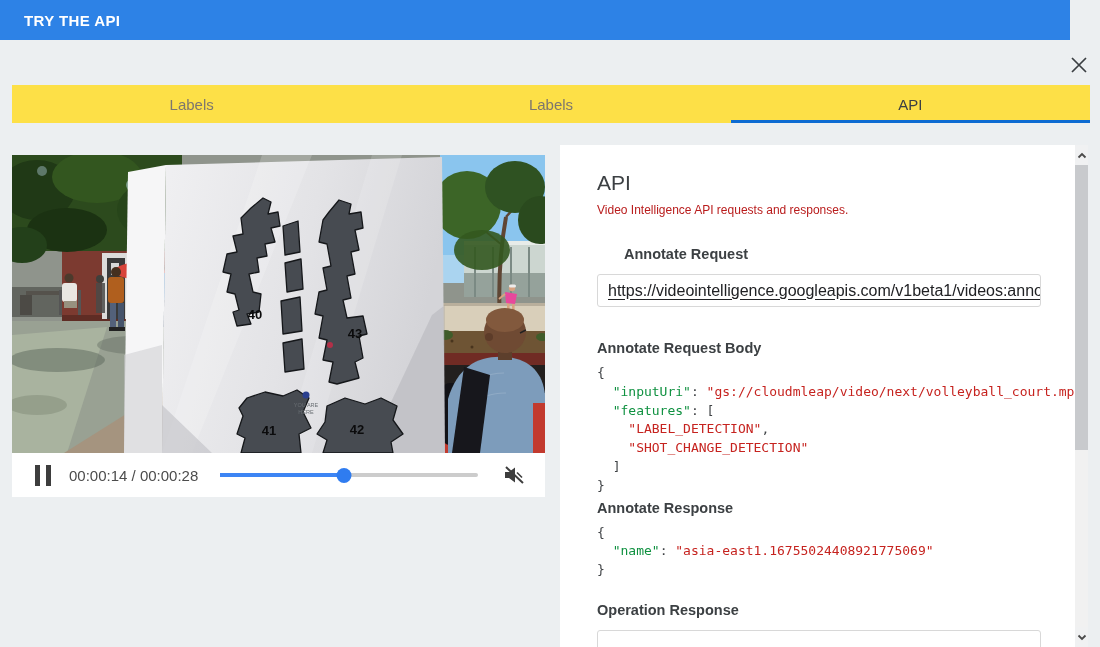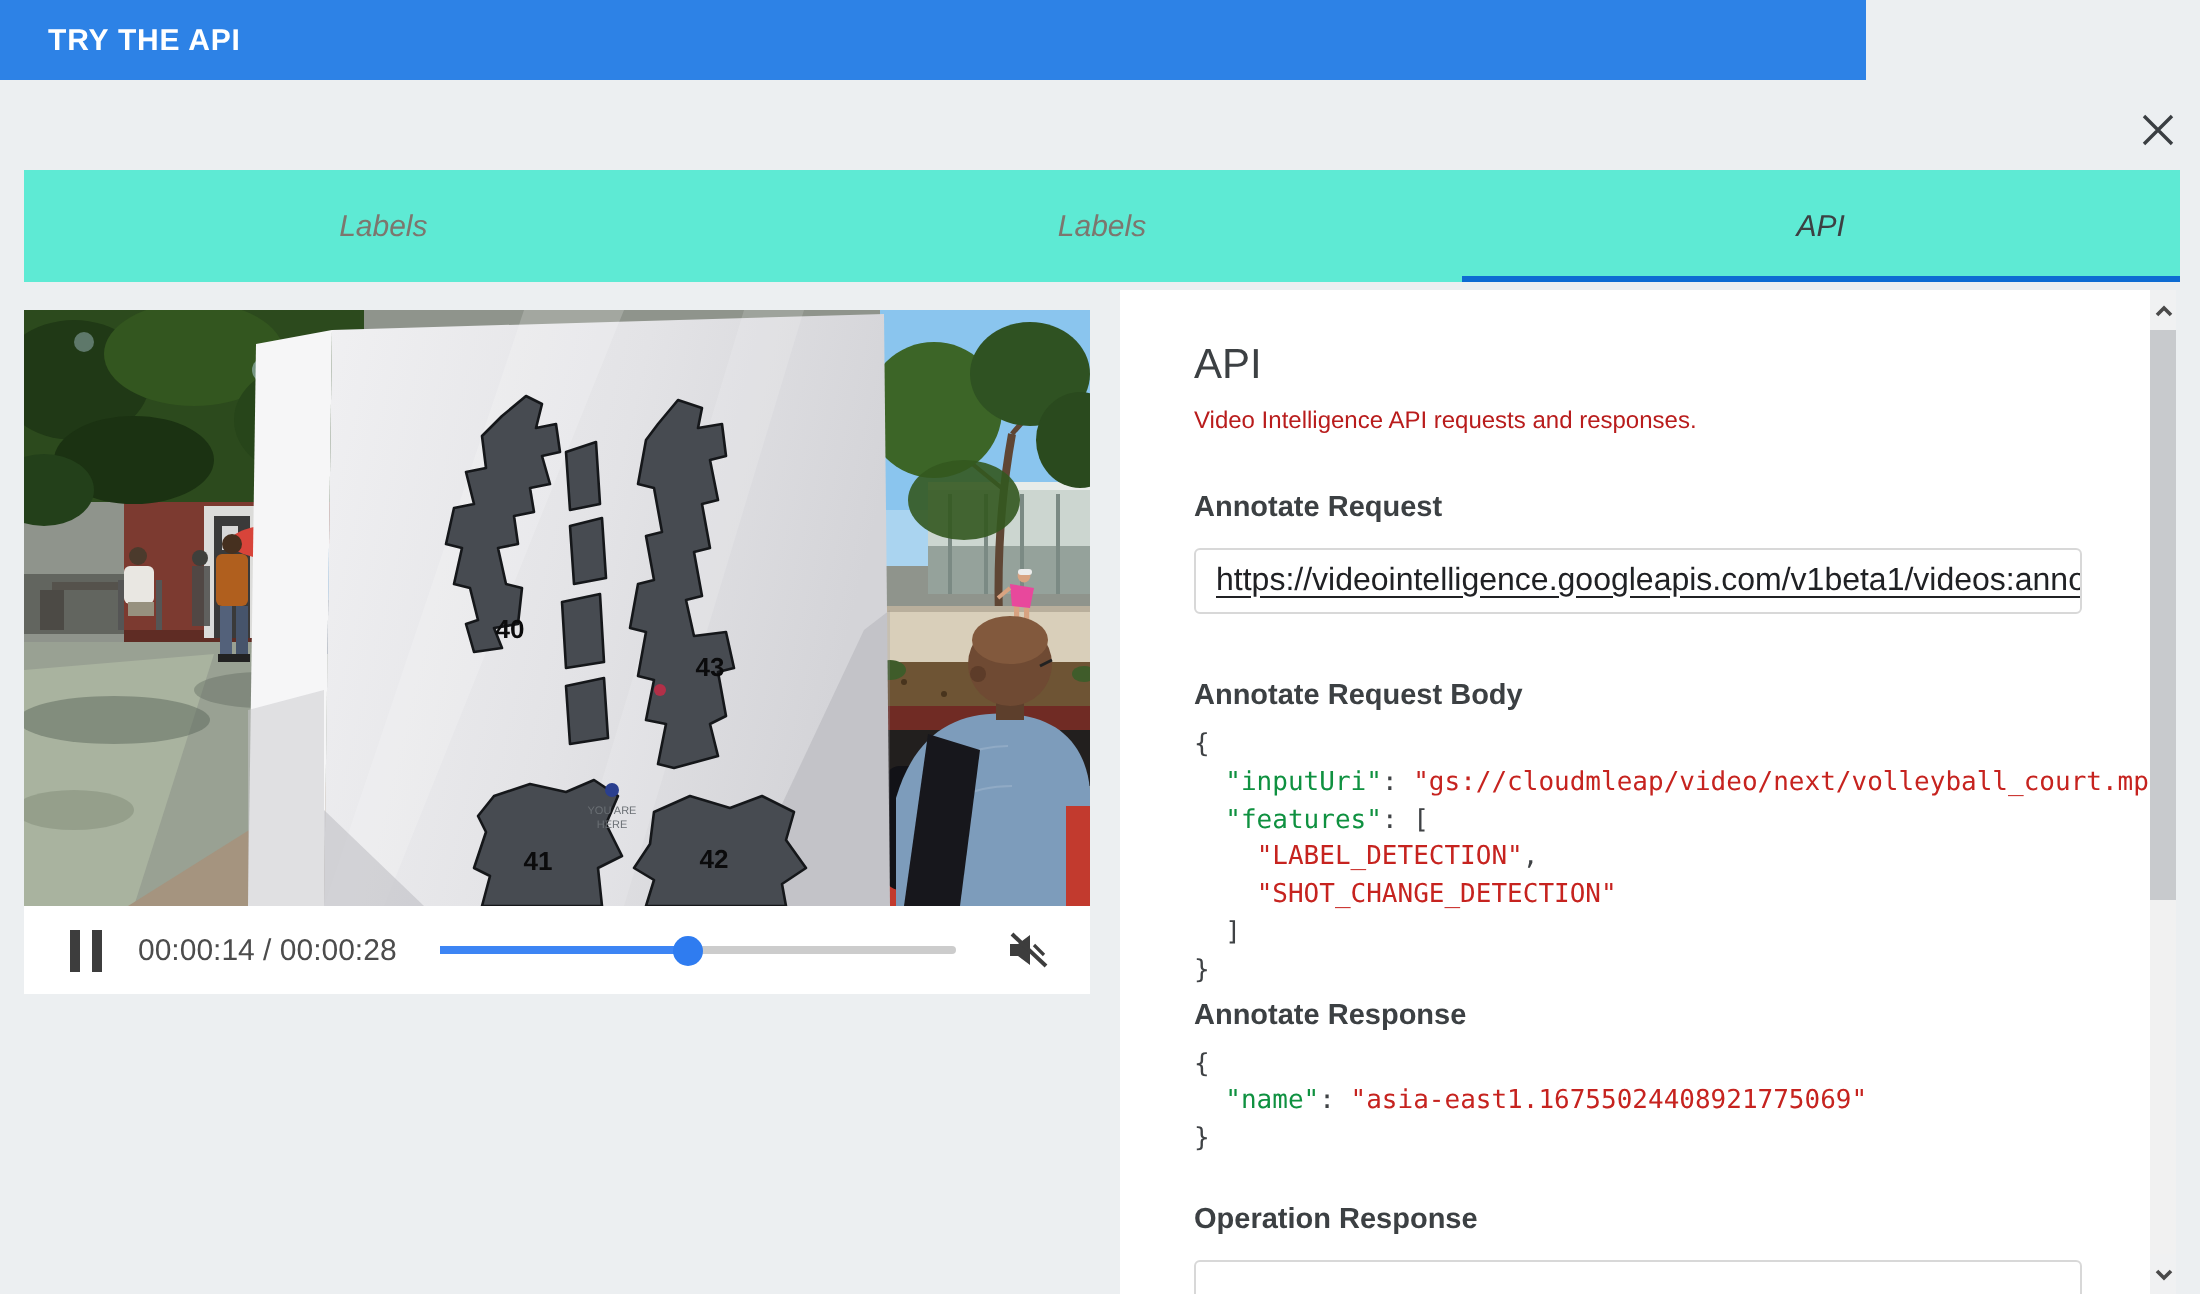--- a/index.html
+++ b/index.html
@@ -4,33 +4,33 @@
 <style>
   * { box-sizing: border-box; }
   html,body { margin:0; padding:0; }
   body {
     width:1100px; height:647px; overflow:hidden; position:relative;
     background:#eceff1;
     font-family:"Liberation Sans","DejaVu Sans",sans-serif;
   }
   
   .appbar {
-    position:absolute; top:0; left:0; width:933px; height:40px;
+    position:absolute; top:0; left:0; width:1070px; height:40px;
     background:#2d82e6; display:flex; align-items:center; padding-left:24px;
   }
   .appbar-title { color:#ffffff; font-size:15px; font-weight:700; letter-spacing:.4px; }
   
   .close-btn {
     position:absolute; top:52px; right:8px; width:26px; height:26px;
     background:none; border:none; padding:3px; cursor:pointer; line-height:0;
   }
   
   .tabbar {
-    position:absolute; left:12px; right:10px; top:85px; height:56px;
-    background:#5eead4; display:flex;font-style:italic;
+    position:absolute; left:12px; right:10px; top:85px; height:38px;
+    background:#fde047; display:flex;
   }
   .tab {
     flex:1; display:flex; align-items:center; justify-content:center;
     font-size:15px; font-weight:500; color:#7d766e; position:relative; cursor:pointer;
   }
   .tab.active { color:#3c4043; }
   .tab.active::after {
     content:""; position:absolute; left:0; right:0; bottom:0; height:3px; background:#0d6bd2;
   }
   
@@ -54,21 +54,21 @@
   .mute-btn { background:none; border:none; padding:0; cursor:pointer; line-height:0; }
   
   .api-panel {
     position:absolute; left:560px; top:145px; width:528px; height:502px;
     background:#ffffff; overflow:hidden;
   }
   .panel-content { position:absolute; left:37px; width:444px; top:0; }
   .api-heading  { margin-top:26px; font-size:21px; color:#3c4043; }
   .api-subtitle { margin-top:8px;  font-size:12px; color:#b91c1c; }
   .section-label { font-size:14.5px; font-weight:700; color:#3c4043; }
-  .s1 { margin-top:29px; } .s2 { margin-top:33px; } .s3 { margin-top:4px; } .s4 { margin-top:22px; }
+  .s1 { margin-top:29px;margin-left:27px; } .s2 { margin-top:33px; } .s3 { margin-top:4px; } .s4 { margin-top:22px; }
   .url-box {
     margin-top:12px; height:33px; border:1px solid #d8d8d8; border-radius:3px;
     display:flex; align-items:center; padding:0 10px; overflow:hidden; white-space:nowrap;
     font-size:16px; color:#202124; cursor:text;
   }
   .url-text { text-decoration:underline; text-underline-offset:3px; }
   .op-box { margin-top:12px; height:40px; border:1px solid #d8d8d8; border-radius:3px; cursor:text; }
   .code {
     margin-top:8px; font-family:"DejaVu Sans Mono","Liberation Mono",monospace;
     font-size:13px; line-height:18.8px; color:#3f4245;

